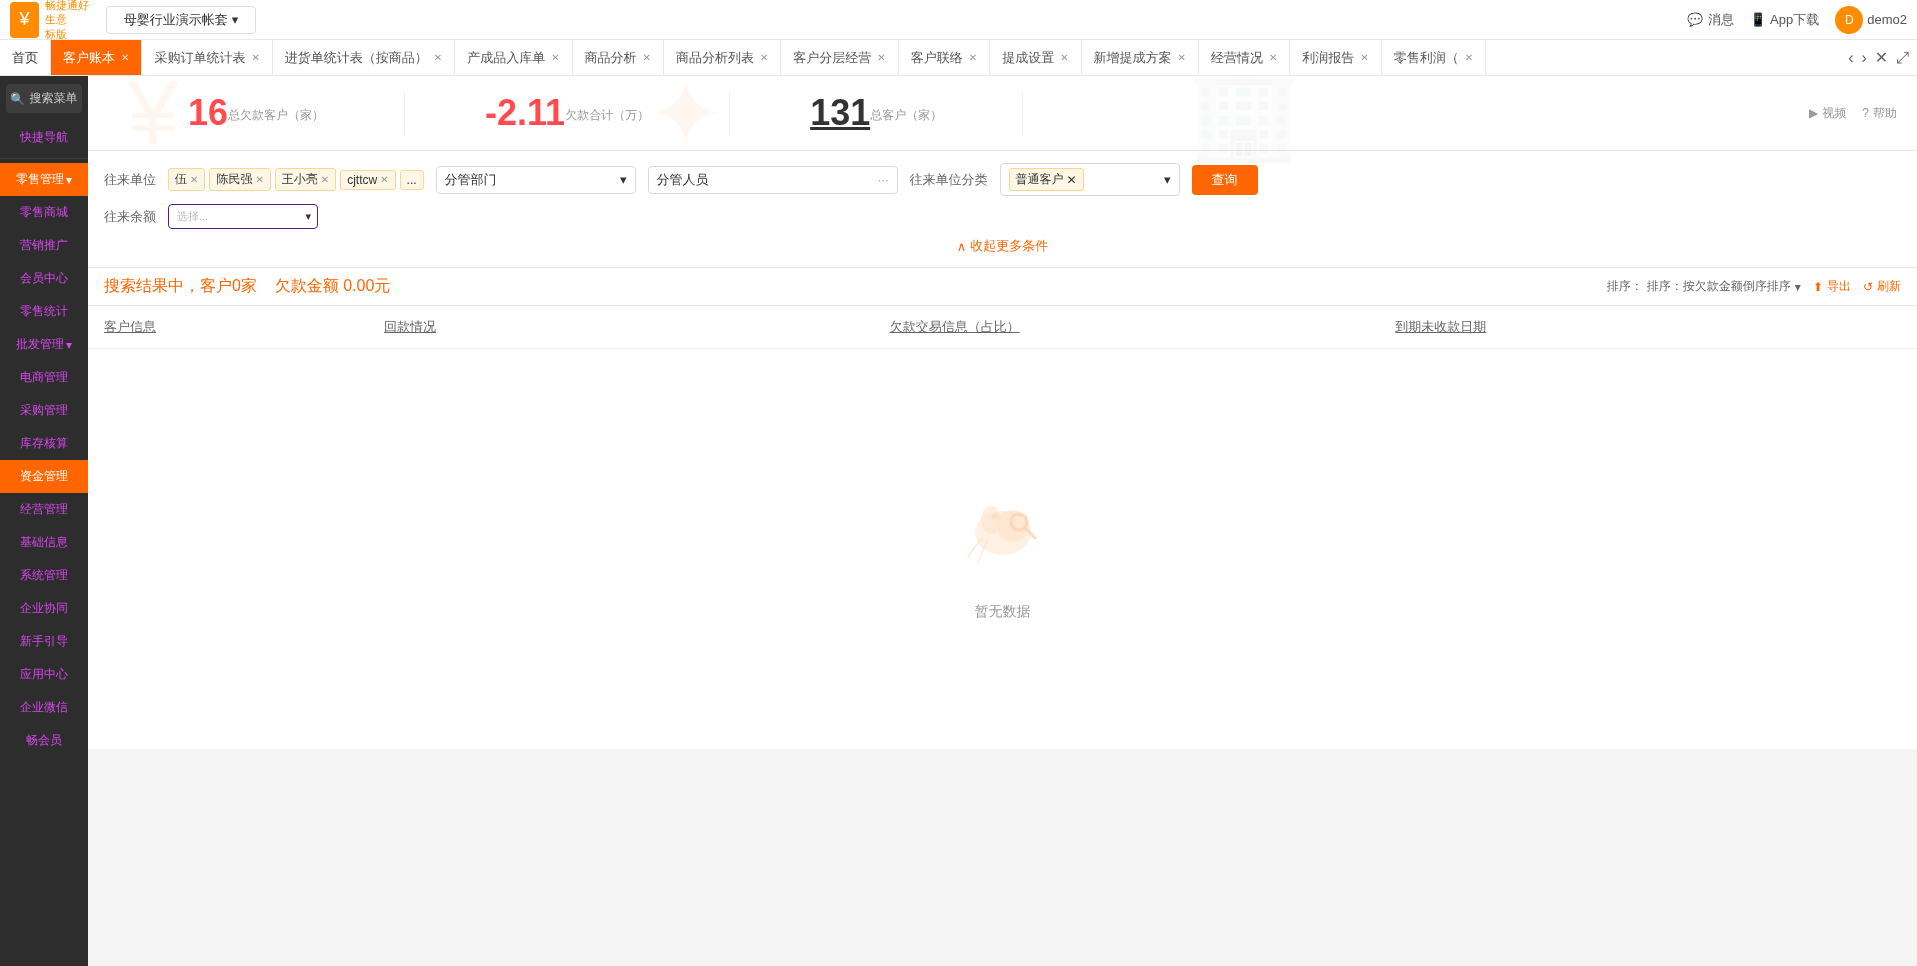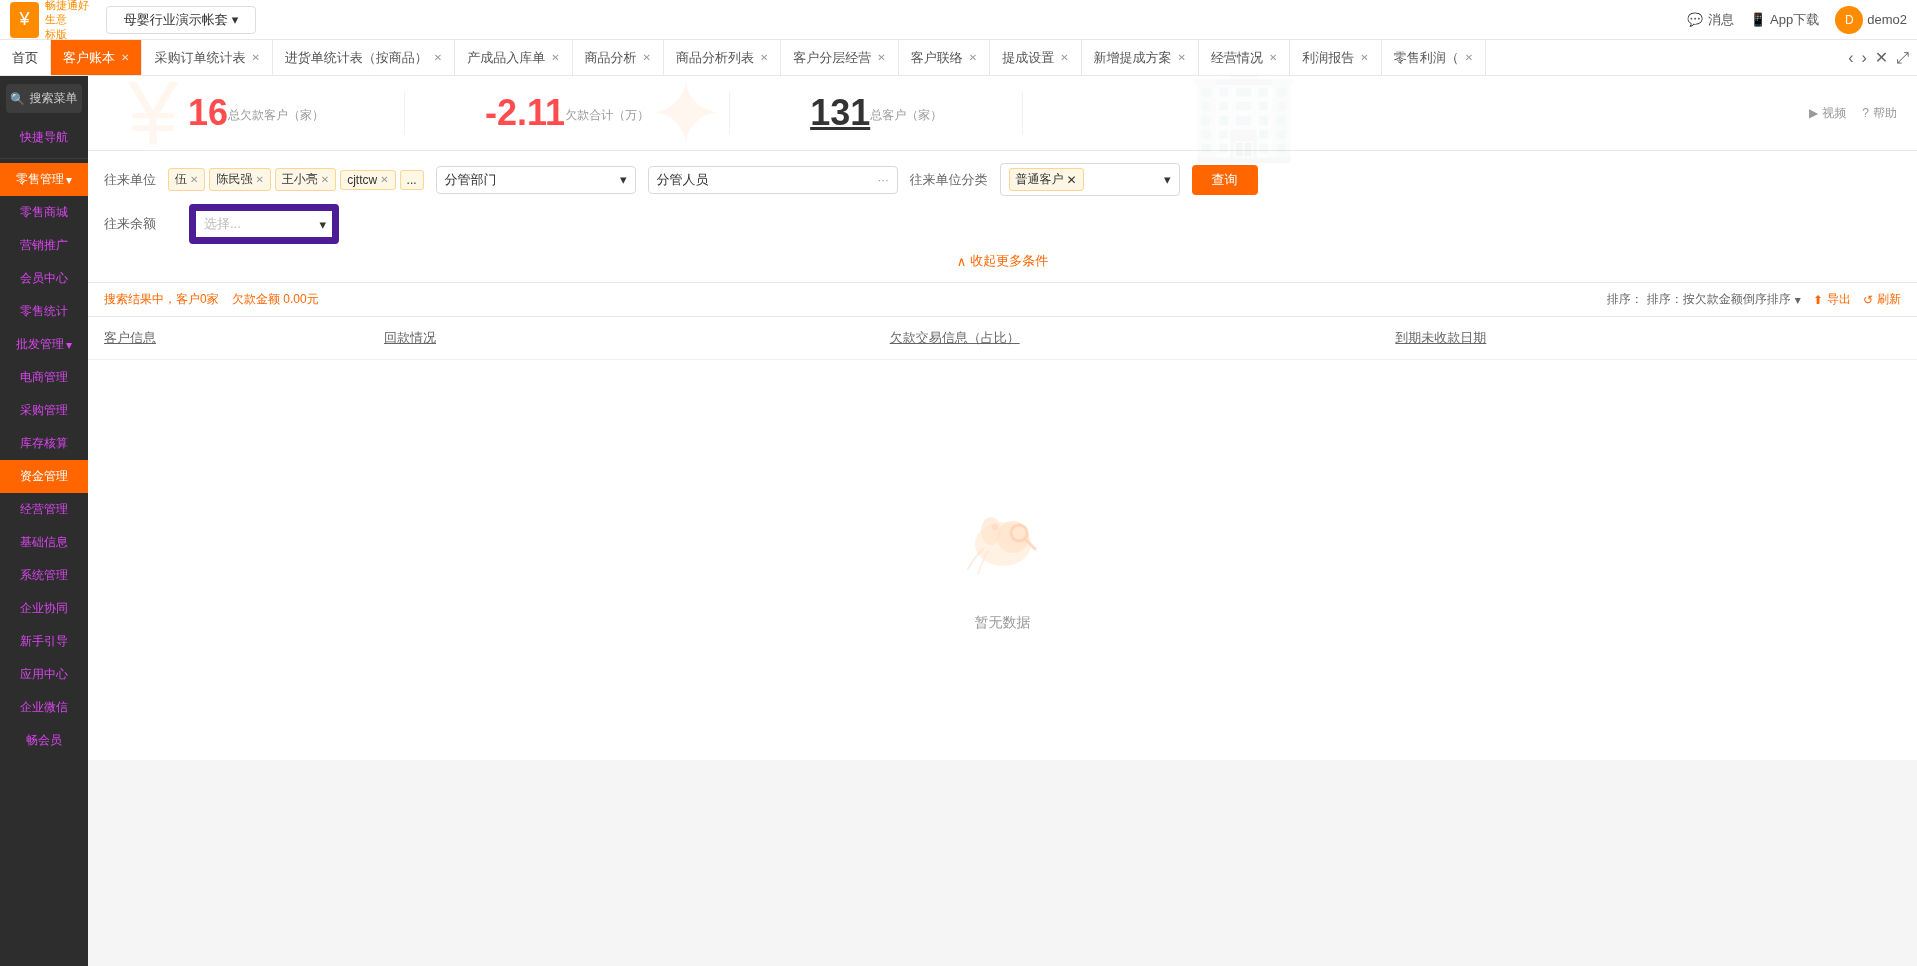--- a/index.html
+++ b/index.html
@@ -55,29 +55,29 @@
     
     .filter-area { background: white; padding: 12px 16px; border-bottom: 1px solid #e8e8e8; }
     .filter-row { display: flex; align-items: center; gap: 12px; margin-bottom: 8px; flex-wrap: wrap; }
     .filter-label { color: #666; font-size: 13px; white-space: nowrap; }
     .filter-tags { display: flex; align-items: center; gap: 4px; flex-wrap: wrap; }
     .filter-tag { background: #fff7e6; border: 1px solid #ffd591; border-radius: 3px; padding: 2px 6px; font-size: 12px; color: #333; display: flex; align-items: center; gap: 3px; }
     .filter-tag .remove { color: #999; cursor: pointer; font-size: 10px; }
     .filter-select { border: 1px solid #d9d9d9; border-radius: 4px; padding: 4px 8px; font-size: 13px; color: #333; background: white; min-width: 120px; display: flex; align-items: center; justify-content: space-between; cursor: pointer; }
     .filter-select-wide { min-width: 200px; }
     .filter-input-row { display: flex; align-items: center; gap: 12px; }
-    .filter-dropdown { border: 7px solid #4c1d95; border-radius: 4px; padding: 4px 24px 4px 8px; font-size: 13px; min-width: 150px; position: relative; display: inline-flex; align-items: center; cursor: pointer; background: white; margin-left: 21px; }
+    .filter-dropdown { border: 1px solid #4c1d95; border-radius: 4px; padding: 4px 24px 4px 8px; font-size: 11px; min-width: 150px; position: relative; display: inline-flex; align-items: center; cursor: pointer; background: white; }
     .filter-collapse { color: #ff6600; cursor: pointer; display: flex; align-items: center; gap: 4px; font-size: 13px; }
     .filter-customer-type { display: flex; align-items: center; gap: 4px; }
     .tag-removable { background: #fff7e6; border: 1px solid #ffd591; border-radius: 3px; padding: 2px 6px; font-size: 12px; color: #333; display: flex; align-items: center; gap: 3px; }
     .query-btn { background: #ff6600; color: white; border: none; border-radius: 4px; padding: 6px 20px; font-size: 13px; cursor: pointer; }
 
     
     .results-bar { background: white; padding: 8px 16px; border-bottom: 1px solid #e8e8e8; display: flex; align-items: center; justify-content: space-between; }
-    .results-text { color: #666; font-size: 12px; }
+    .results-text { color: #666; font-size: 16px; }
     .results-text span { color: #ff6600; }
     .results-actions { display: flex; align-items: center; gap: 12px; }
     .sort-select { font-size: 12px; color: #666; cursor: pointer; display: flex; align-items: center; gap: 4px; }
     .export-btn { color: #ff6600; font-size: 12px; cursor: pointer; display: flex; align-items: center; gap: 4px; }
     .refresh-btn { color: #ff6600; font-size: 12px; cursor: pointer; display: flex; align-items: center; gap: 4px; }
 
     
     .table-area { background: white; margin: 0; }
     .table-header { display: grid; grid-template-columns: 280px 1fr 1fr 1fr; padding: 12px 16px; border-bottom: 1px solid #f0f0f0; color: #666; font-size: 13px; font-weight: 500; text-decoration: underline; }
     .table-body { min-height: 400px; display: flex; align-items: center; justify-content: center; flex-direction: column; padding: 60px 0; }

